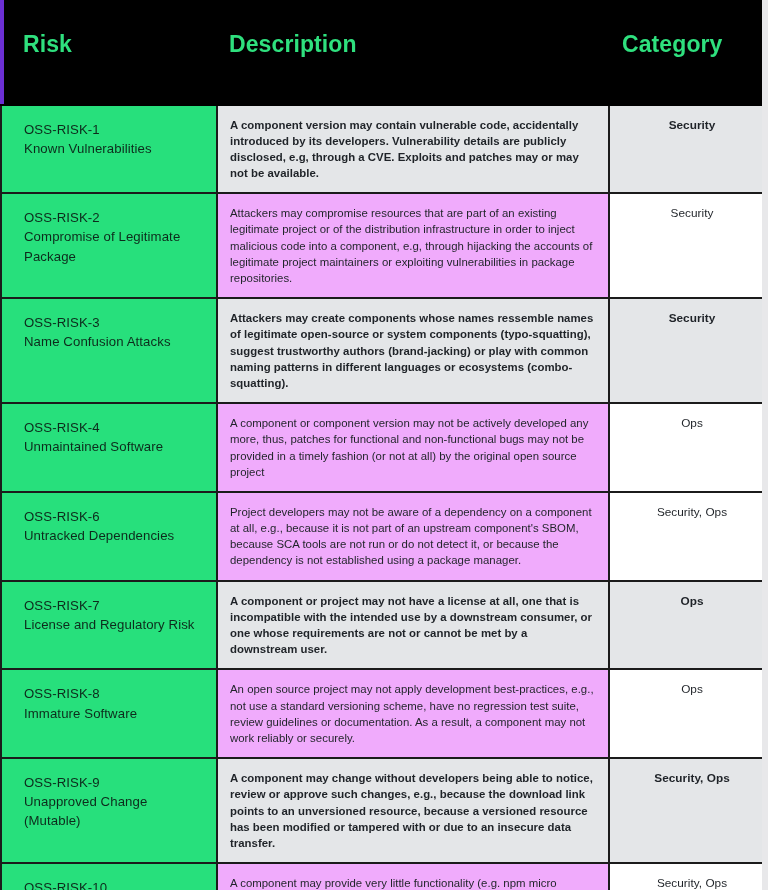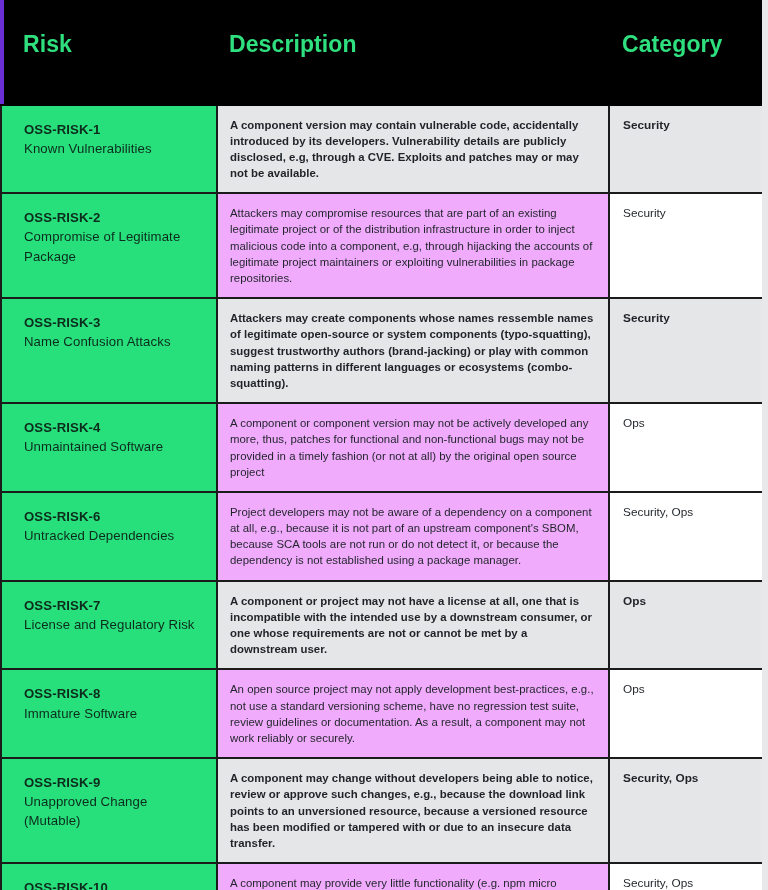--- a/index.html
+++ b/index.html
@@ -93,28 +93,29 @@
     letter-spacing: 0.02px;
   }
   td.cat {
     background: #ffffff;
     color: #1f2328;
     font-size: 11.8px;
     line-height: 1.42;
     padding: 11px 8px 11px 13px;
     border-right: 0;
     letter-spacing: 0.02px;
+    text-align: center;
   }
   tr.shaded td.desc, tr.shaded td.cat {
     background: #e4e6e8;
     font-weight: bold;
   }
   tr:first-child td { border-top: 3px solid #000000; }
   tr:last-child td { border-bottom: 2px solid #1b1b1b; }
-  .risk-id { display: block; font-weight: bold; }
+  .risk-id { display: block; }
   .risk-name { display: block; }
 </style>
 </head>
 <body>
 
 <div class="page">
 
   <div class="left-rail"></div>
   <div class="right-gutter"></div>
 

